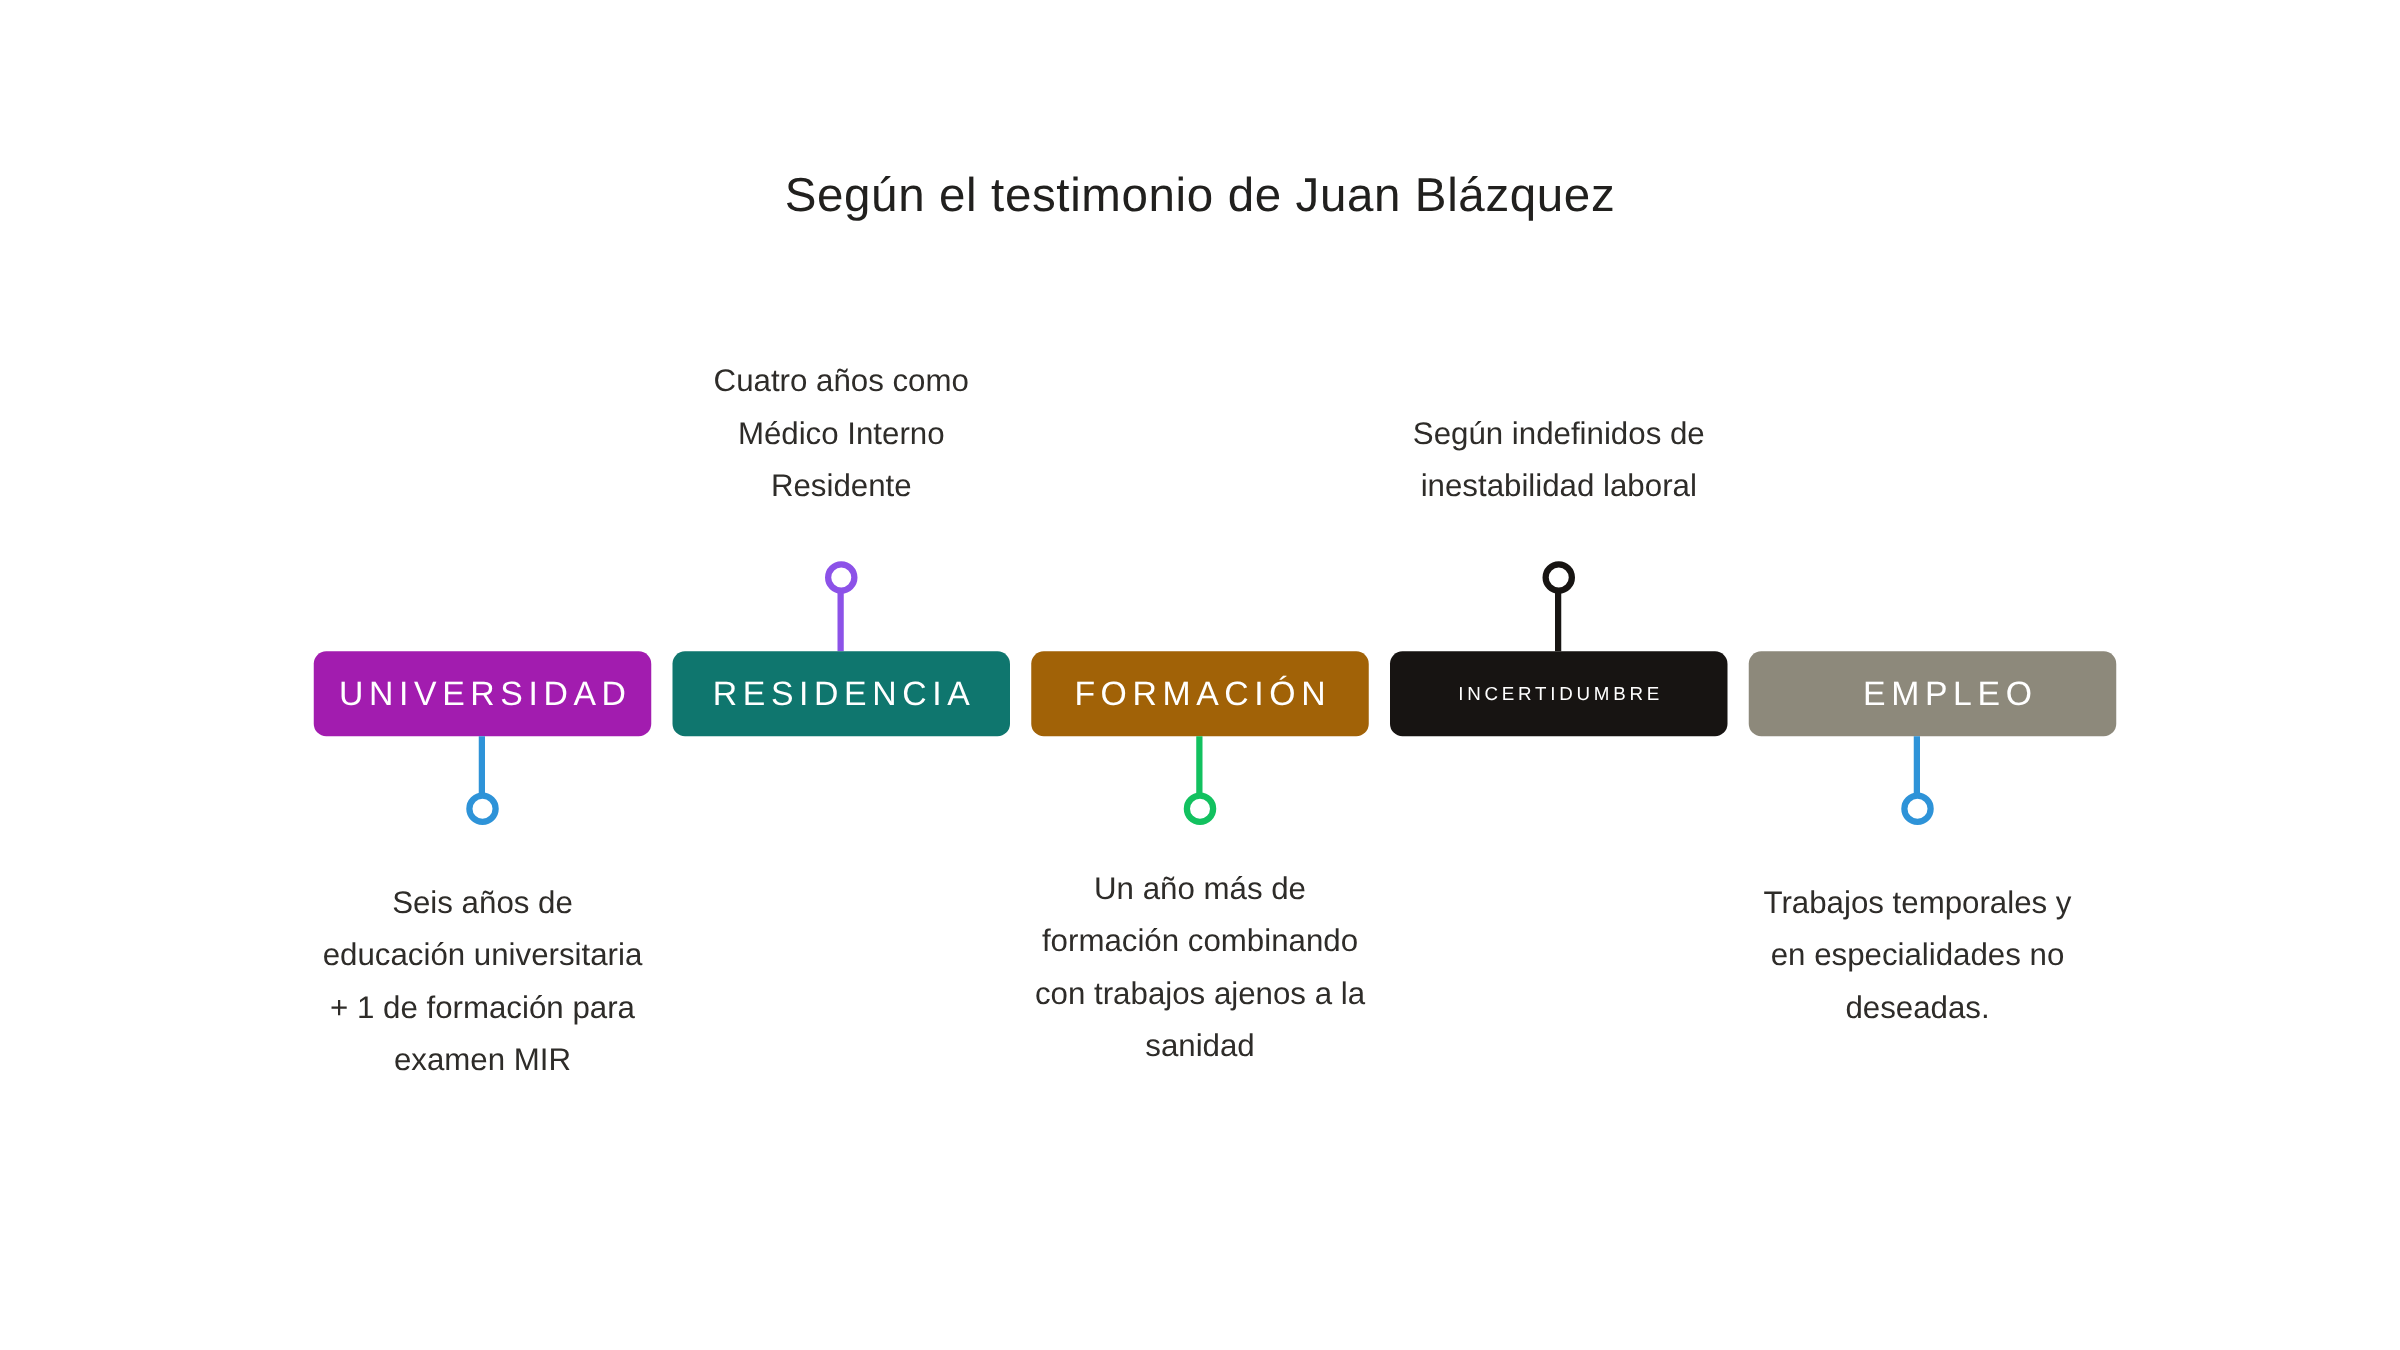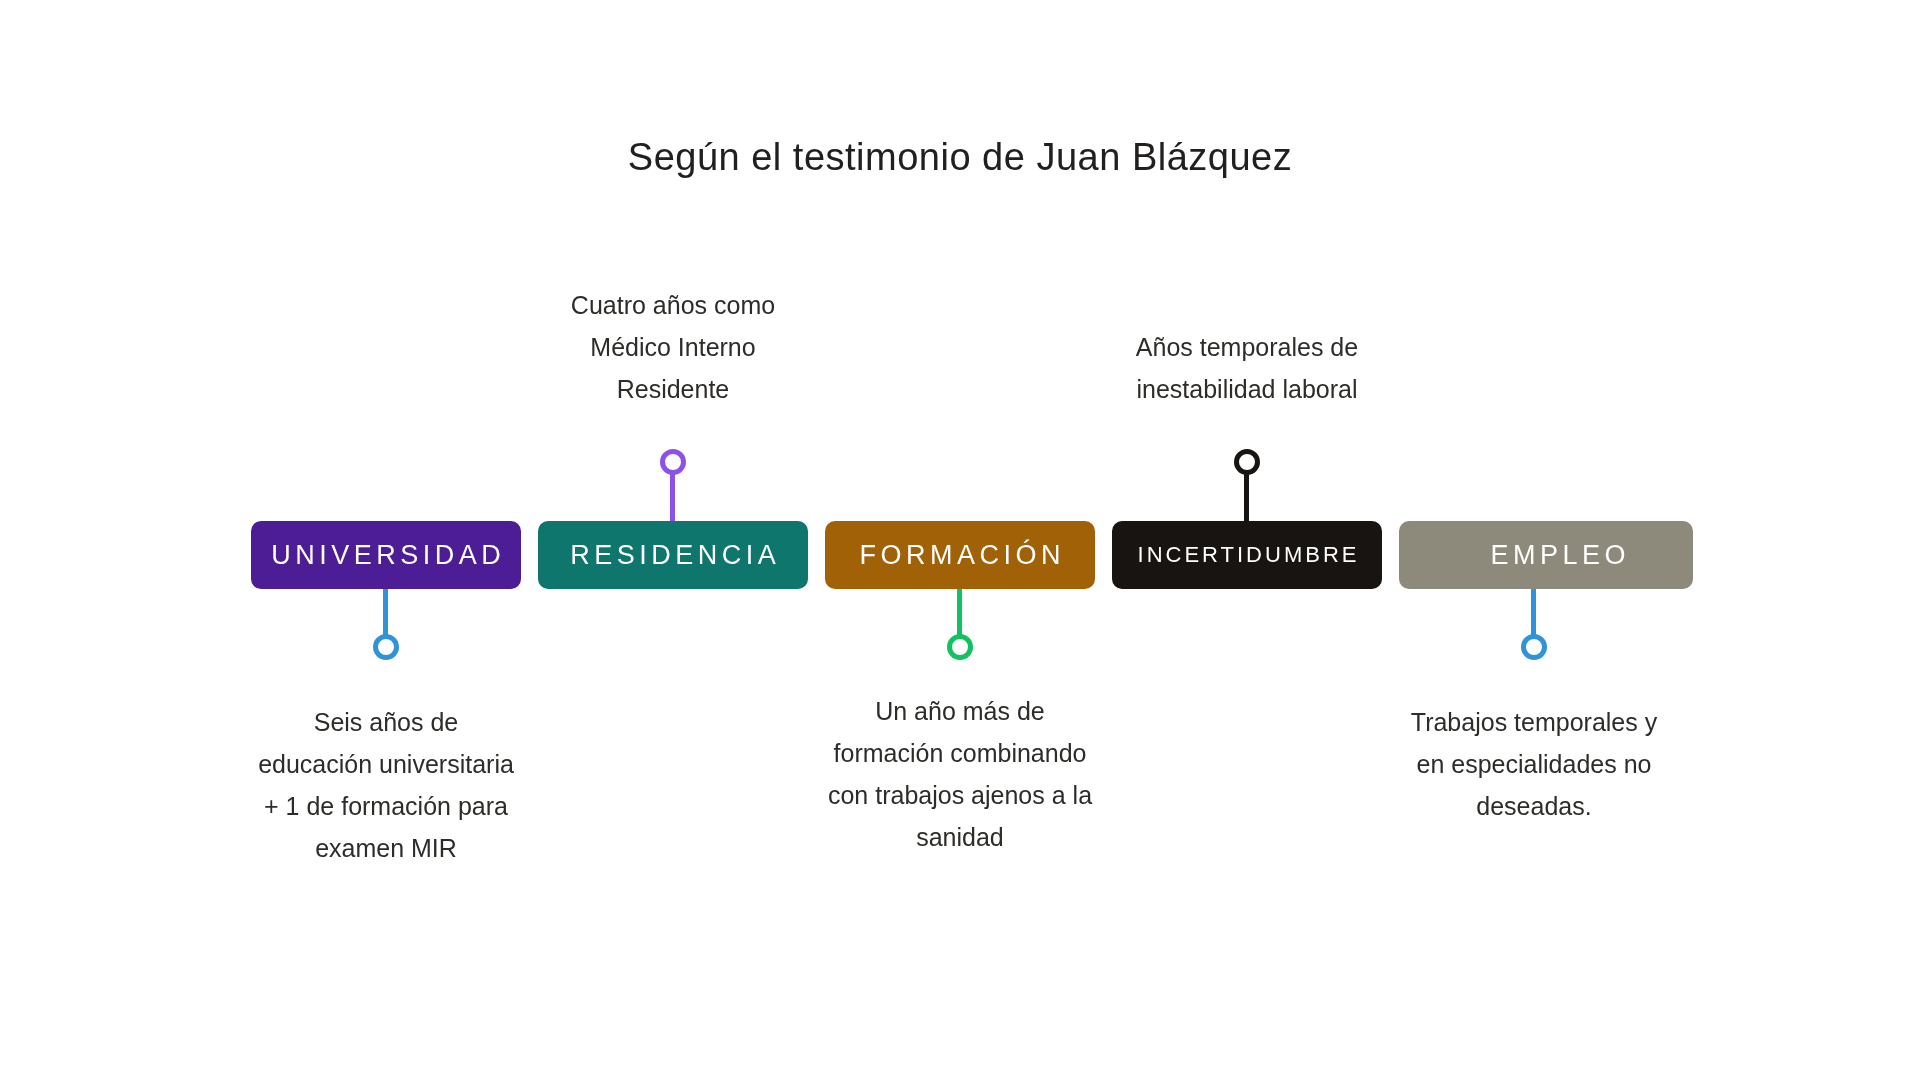--- a/index.html
+++ b/index.html
@@ -60,21 +60,21 @@
     display: flex;
     align-items: center;
     justify-content: center;
     color: #ffffff;
     font-size: 27px;
     letter-spacing: 4.5px;
     text-indent: 4.5px; 
     white-space: nowrap;
   }
   .pill-sm {
-    font-size: 22px;
+    font-size: 15px;
     letter-spacing: 3px;
     text-indent: 3px;
   }
 
   
   .stem {
     position: absolute;
     width: 5px;
     left: calc(var(--cx) - 3px);
   }
@@ -110,21 +110,21 @@
   .note-below.raised { top: 690px; }
 </style>
 </head>
 <body>
 
 <div class="canvas">
 
   <div class="subtitle">Según el testimonio de Juan Blázquez</div>
 
   <div>
-    <div class="pill c0" style="background: #4c1d95;">
+    <div class="pill c0" style="background: #a21caf;">
       <span>UNIVERSIDAD</span>
     </div>
     <div class="stem stem-below c0" style="background: rgb(46, 147, 216);"></div>
     <div class="dot dot-below c0" style="border-color: rgb(46, 147, 216);"></div>
     <div class="note note-below c0">Seis años de
 educación universitaria
 + 1 de formación para
 examen MIR</div>
   </div>
 
@@ -145,21 +145,21 @@
     </div>
     <div class="stem stem-below c2" style="background: rgb(18, 193, 95);"></div>
     <div class="dot dot-below c2" style="border-color: rgb(18, 193, 95);"></div>
     <div class="note note-below raised c2">Un año más de
 formación combinando
 con trabajos ajenos a la
 sanidad</div>
   </div>
 
   <div>
-    <div class="note note-above-2 c3">Años temporales de
+    <div class="note note-above-2 c3">Según indefinidos de
 inestabilidad laboral</div>
     <div class="dot dot-above c3" style="border-color: rgb(23, 20, 18);"></div>
     <div class="stem stem-above c3" style="background: rgb(23, 20, 18);"></div>
     <div class="pill pill-sm c3" style="background: rgb(23, 20, 18);">
       <span>INCERTIDUMBRE</span>
     </div>
   </div>
 
   <div>
     <div class="pill c4" style="background: rgb(141, 137, 123); padding-left: 24px;">

